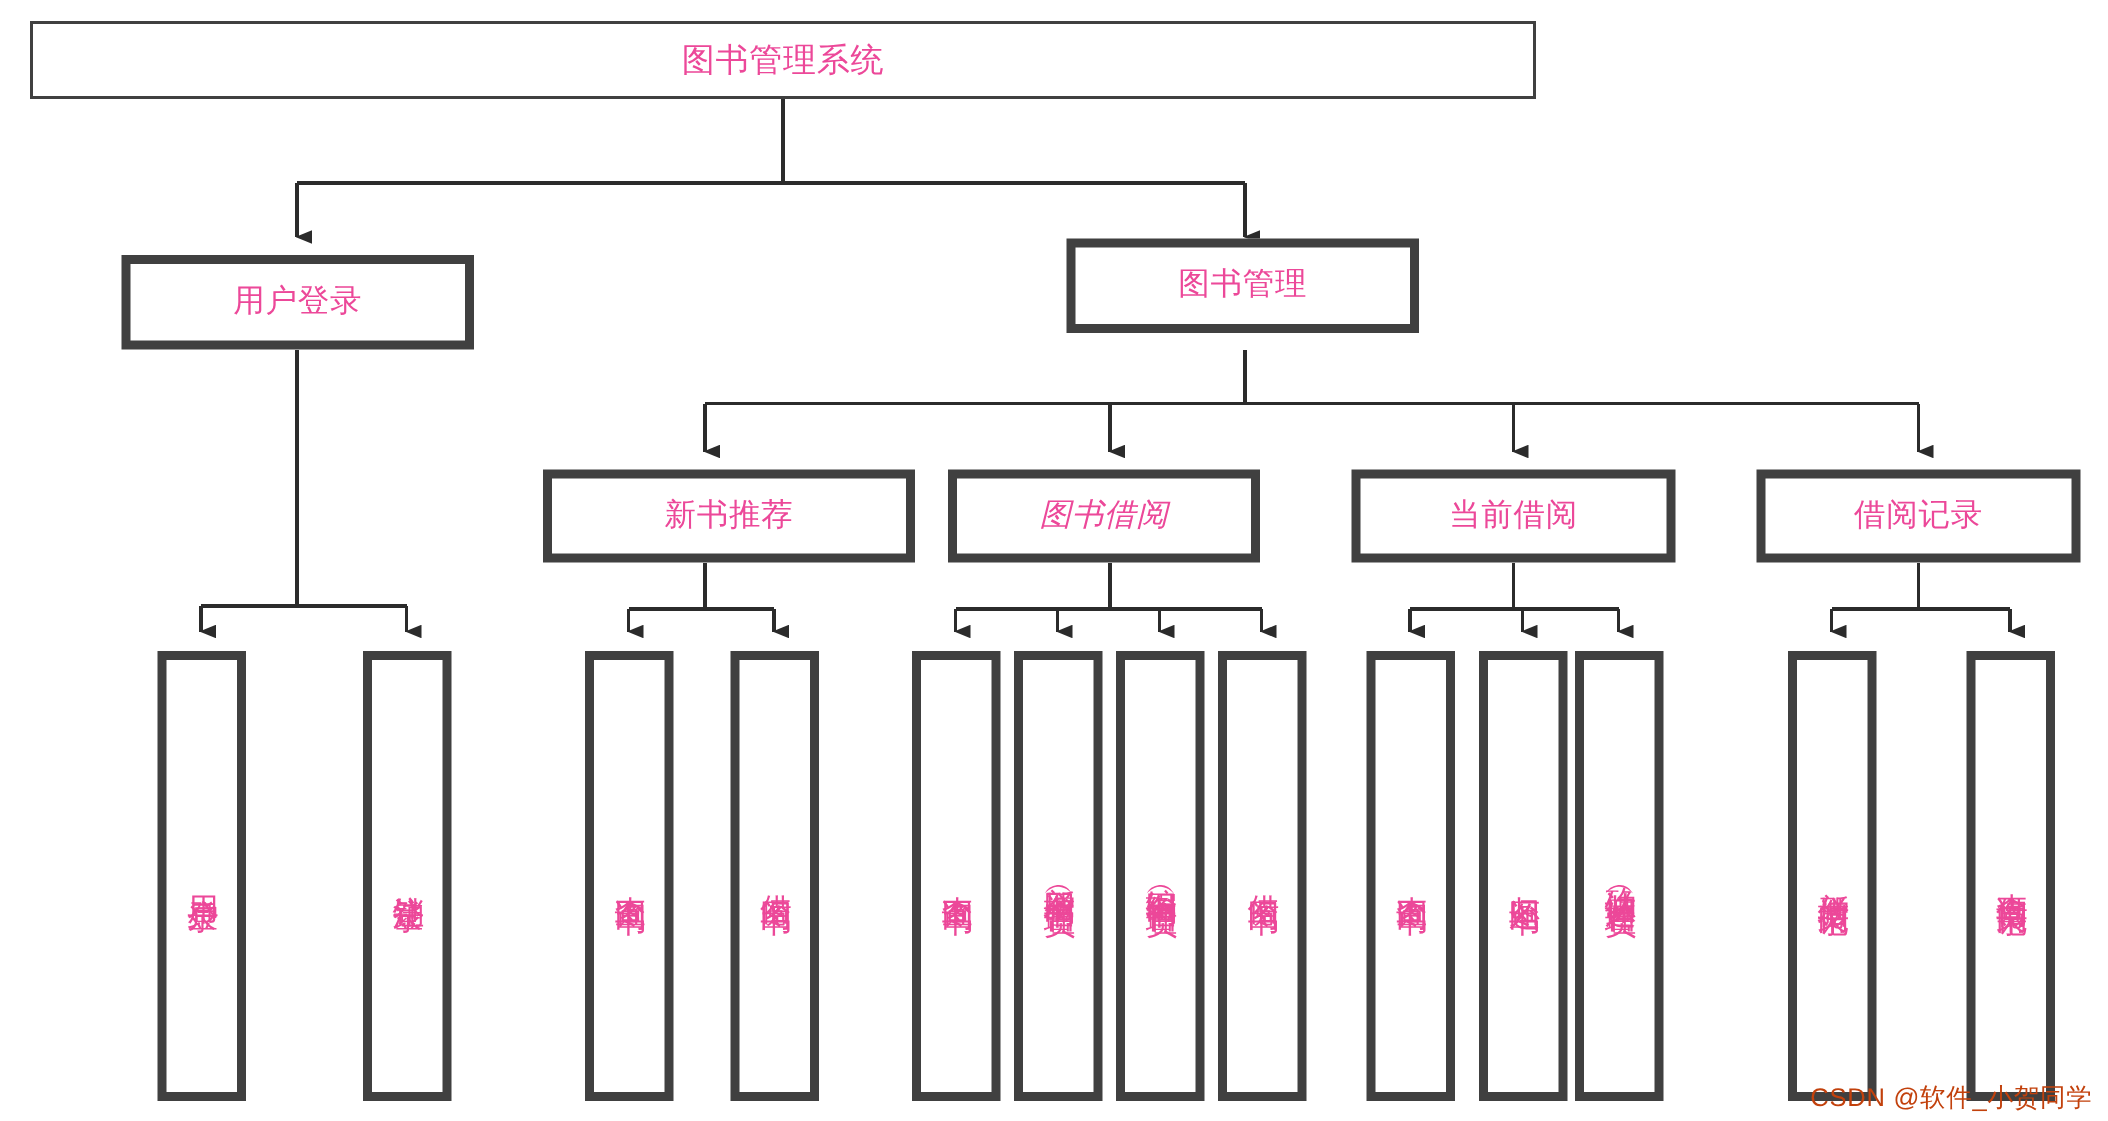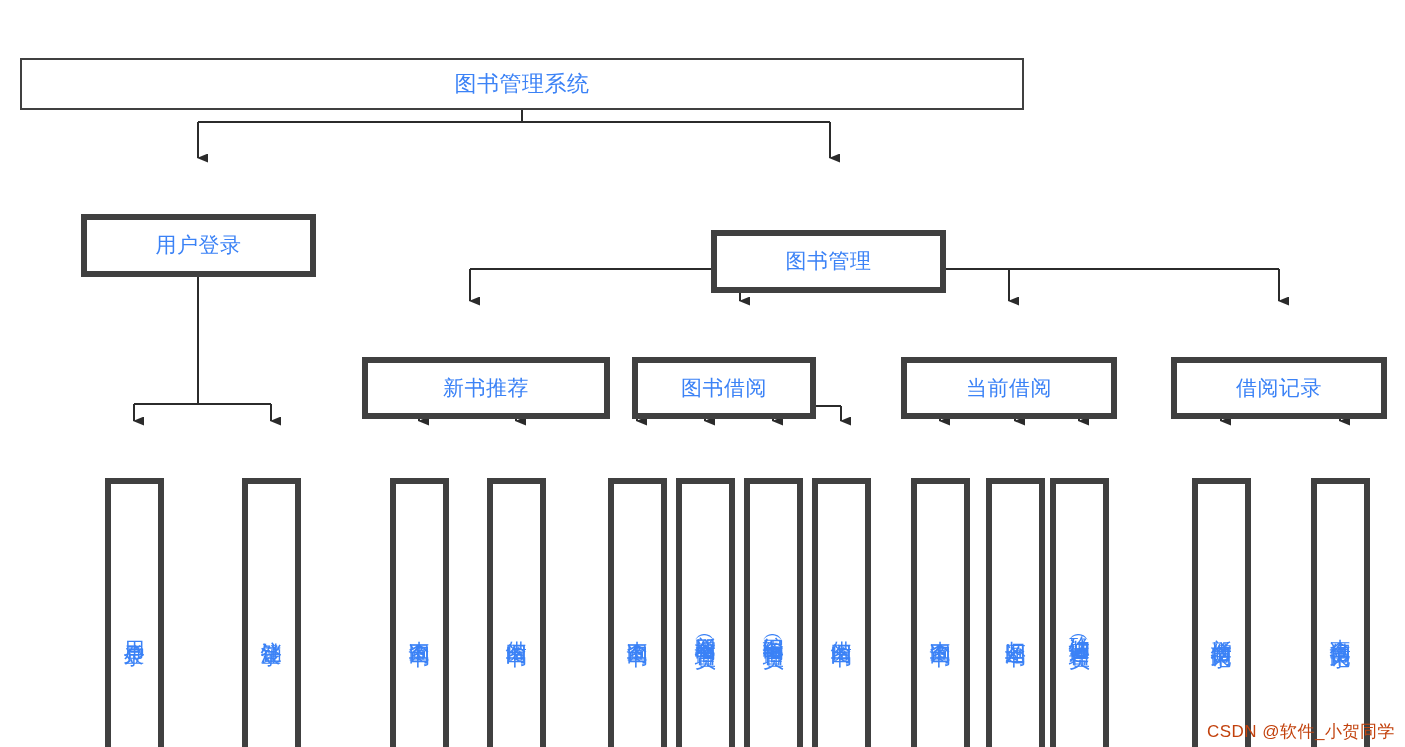--- a/index.html
+++ b/index.html
@@ -22,23 +22,22 @@
     pointer-events:none;
   }
   .node{
     position:absolute;
     box-sizing:border-box;
     background:#ffffff;
     border:6px solid #404040;
     display:flex;
     align-items:center;
     justify-content:center;
-    color:#3b82f6;
+    color:#ec4899;
     z-index:2;
-    margin-top:44px;
   }
   .node.root{
     border-width:2px;
     font-size:22px;
   }
   .node.lvl1{ font-size:21px; }
   .node.lvl2{ font-size:21px; }
   .node.leaf{
     font-size:21px;
     align-items:center;
@@ -126,28 +125,28 @@
     </g>
   </svg>
 
   <div class="node root" style="left: 20px; top: 14px; width: 1004px; height: 52px;">
     <span class="label">图书管理系统</span>
   </div>
 
   <div class="node lvl1" style="left: 81px; top: 170px; width: 235px; height: 63px;">
     <span class="label">用户登录</span>
   </div>
-  <div class="node lvl1" style="left: 711px; top: 186px; width: 235px; height: 63px;">
+  <div class="node lvl1" style="left: 711px; top: 159px; width: 235px; height: 63px;">
     <span class="label">图书管理</span>
   </div>
 
   <div class="node lvl2" style="left: 362px; top: 313px; width: 248px; height: 62px;">
     <span class="label">新书推荐</span>
   </div>
-  <div class="node lvl2" style="left: 632px; top: 313px; width: 184px; height: 62px;">
+  <div class="node lvl2" style="left: 632px; top: 313px; width: 208px; height: 62px; font-style: italic;">
     <span class="label">图书借阅</span>
   </div>
   <div class="node lvl2" style="left: 901px; top: 313px; width: 216px; height: 62px;">
     <span class="label">当前借阅</span>
   </div>
   <div class="node lvl2" style="left: 1171px; top: 313px; width: 216px; height: 62px;">
     <span class="label">借阅记录</span>
   </div>
 
   <div class="node leaf" style="left: 105px; top: 434px; width: 59px; height: 300px;">

